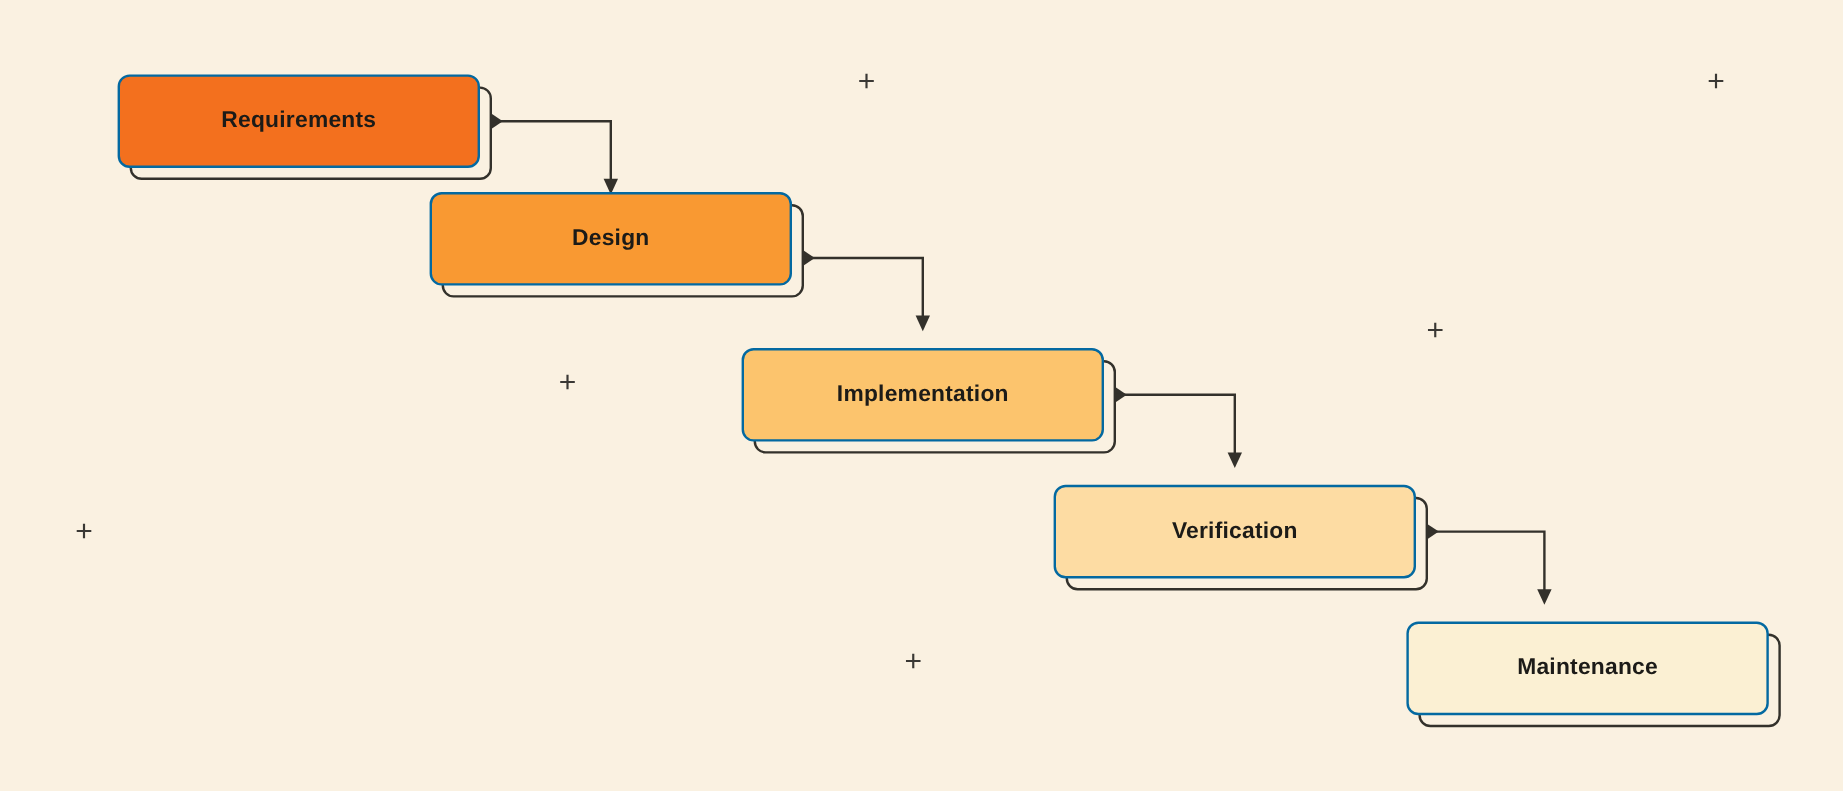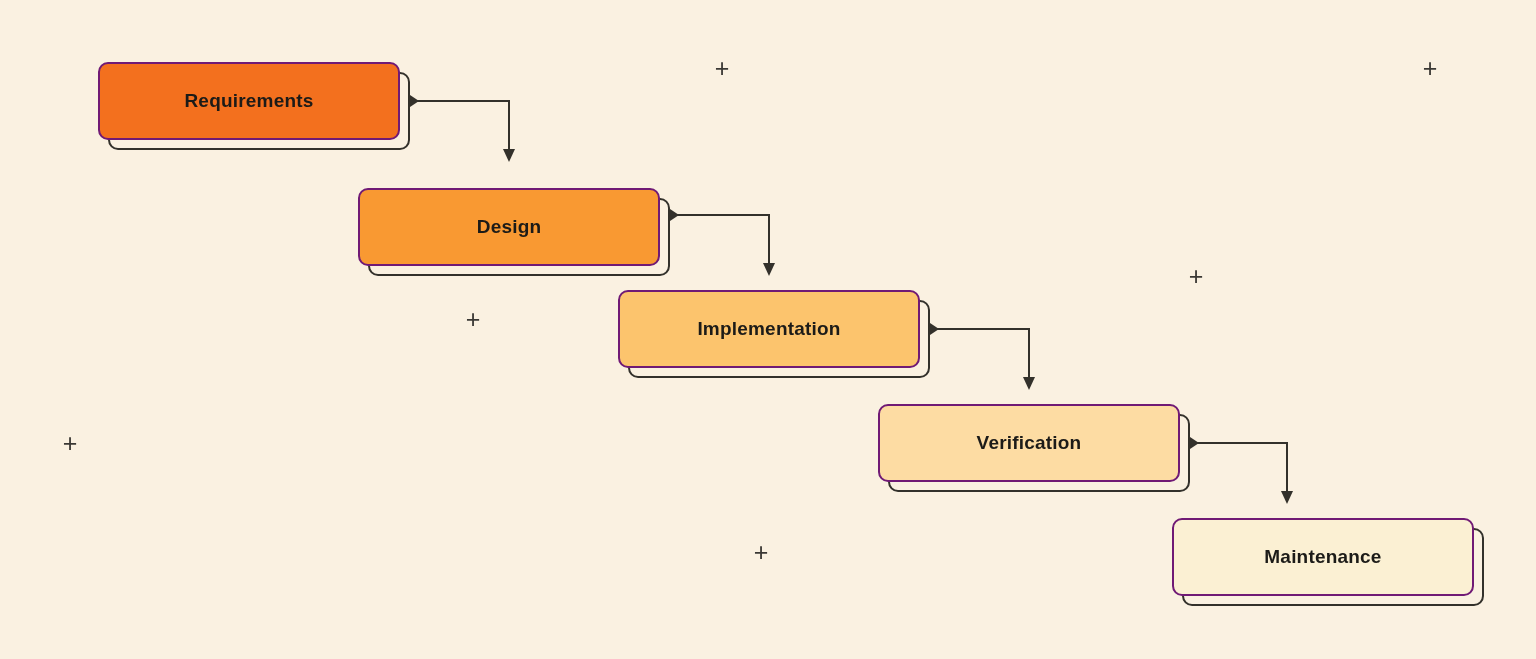--- a/index.html
+++ b/index.html
@@ -25,21 +25,21 @@
     box-sizing: border-box;
     border: 2px solid #33312B;
     border-radius: 10px;
     background: transparent;
   }
   .node .box {
     position: absolute;
     left: 0; top: 0;
     width: 302px; height: 78px;
     box-sizing: border-box;
-    border: 2px solid #701a75;
+    border: 2px solid #0369a1;
     border-radius: 10px;
     display: flex;
     align-items: center;
     justify-content: center;
   }
   .node .label {
     font-size: 19px;
     font-weight: bold;
     color: #1C1B18;
     letter-spacing: 0.2px;
@@ -88,21 +88,21 @@
     </g>
   </svg>
 
   <div class="node" style="left:98px; top:62px;">
     <div class="shadow"></div>
     <div class="box" style="background: rgb(243, 112, 30);">
       <span class="label">Requirements</span>
     </div>
   </div>
 
-  <div class="node" style="left:358px; top:188px;">
+  <div class="node" style="left:358px; top:160px;">
     <div class="shadow"></div>
     <div class="box" style="background: rgb(249, 153, 50);">
       <span class="label">Design</span>
     </div>
   </div>
 
   <div class="node" style="left:878px; top:404px;">
     <div class="shadow"></div>
     <div class="box" style="background: rgb(253, 220, 163);">
       <span class="label">Verification</span>

